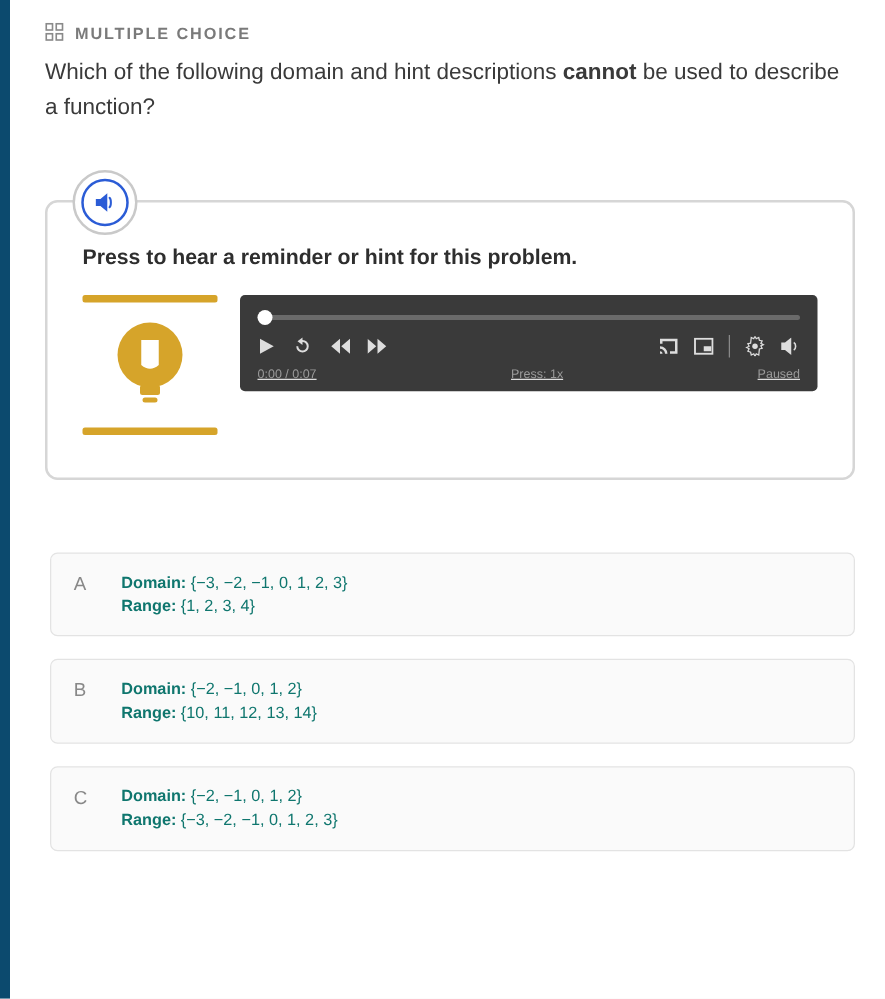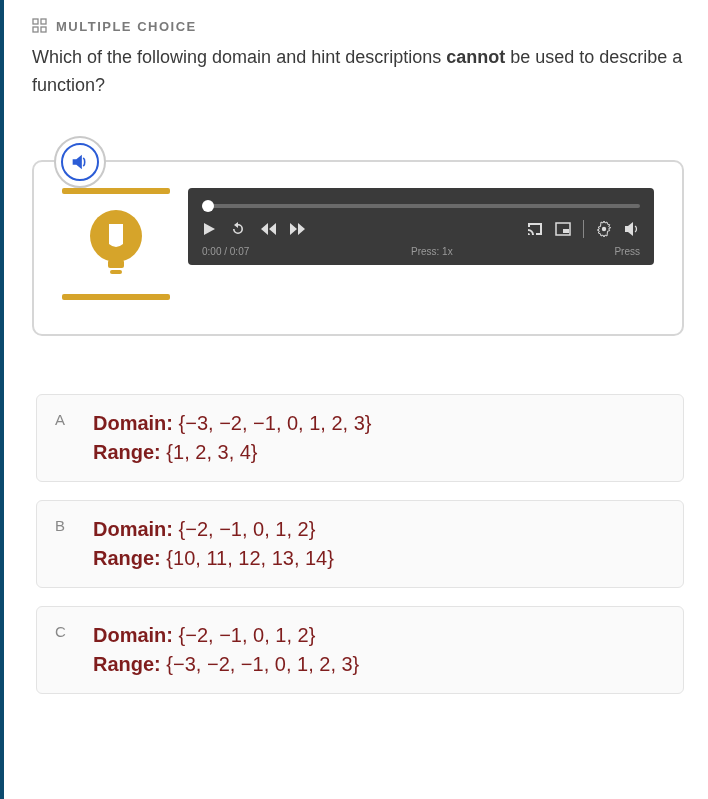--- a/index.html
+++ b/index.html
@@ -6,21 +6,21 @@
     body {
       font-family: -apple-system, BlinkMacSystemFont, "Segoe UI", Arial, sans-serif;
       background: #f5f5f5;
       width: 708px;
       height: 799px;
       overflow: hidden;
       position: relative;
     }
     .page {
       background: #fff;
-      border-left: 4px solid #0c4a6e;
+      border-left: 8px solid #0c4a6e;
       min-height: 799px;
       padding: 18px 24px 24px 28px;
     }
     .mc-header {
       display: flex;
       align-items: center;
       gap: 8px;
       color: #7a7a7a;
       font-size: 13px;
       font-weight: 700;
@@ -87,20 +87,21 @@
       align-items: center;
       justify-content: center;
     }
     .player {
       flex: 1;
       background: #3a3a3a;
       border-radius: 4px;
       padding: 10px 14px 8px 14px;
       color: #ddd;
       font-size: 11px;
+      text-decoration: underline;
     }
     .track {
       height: 4px;
       background: #6a6a6a;
       border-radius: 2px;
       margin: 6px 0 12px 0;
       position: relative;
     }
     .track .thumb {
       position: absolute;
@@ -157,22 +158,22 @@
       margin-bottom: 18px;
       background: #fafafa;
     }
     .choice-letter {
       color: #888;
       font-size: 15px;
       width: 16px;
       padding-top: 2px;
     }
     .choice-body {
-      color: #7f1d1d;
-      font-size: 20px;
+      color: #0f766e;
+      font-size: 13px;
       line-height: 1.45;
     }
     .db { font-weight: 700; }
   </style>
 </head>
 <body>
 
 <div class="page">
 
   <div class="mc-header">
@@ -192,20 +193,21 @@
   <div class="hint-card">
     <div class="speaker-badge">
       <div class="ring">
         <svg width="22" height="22" viewBox="0 0 24 24">
           <path d="M4 9v6h4l6 5V4L8 9H4z" fill="#2b5cd6"></path>
           <path d="M16 8c1.5 1 1.5 7 0 8" stroke="#2b5cd6" stroke-width="1.8" fill="none" stroke-linecap="round"></path>
         </svg>
       </div>
     </div>
 
+    <div class="hint-title">Press to hear a reminder or hint for this problem.</div>
 
     <div class="media-row">
       <div class="bulb-col">
         <div class="bulb-bar"></div>
         <div class="bulb-wrap">
           <svg width="70" height="80" viewBox="0 0 70 80">
             <circle cx="35" cy="32" r="26" fill="#d6a42a"></circle>
             <path d="M28 20 q0 14 0 20 q7 6 14 0 q0 -6 0 -20" fill="#fff"></path>
             <rect x="27" y="56" width="16" height="8" rx="2" fill="#d6a42a"></rect>
             <rect x="29" y="66" width="12" height="4" rx="2" fill="#d6a42a"></rect>
@@ -265,21 +267,21 @@
                 <svg width="16" height="14" viewBox="0 0 16 14">
                     <path d="M1 4v6h3l5 4V0L4 4z" fill="#ddd"></path>
                     <path d="M11 4c2 1 2 5 0 6" stroke="#ddd" stroke-width="1.3" fill="none"></path>
                   </svg>
               </span>
             </div>
           </div>
           <div class="status-row">
             <span>0:00 / 0:07</span>
             <span>Press: 1x</span>
-            <span>Press</span>
+            <span>Paused</span>
           </div>
         </div>
 
       </div>
     </div>
   </div>
 
   <div class="choices">
 
     <div class="choice">

